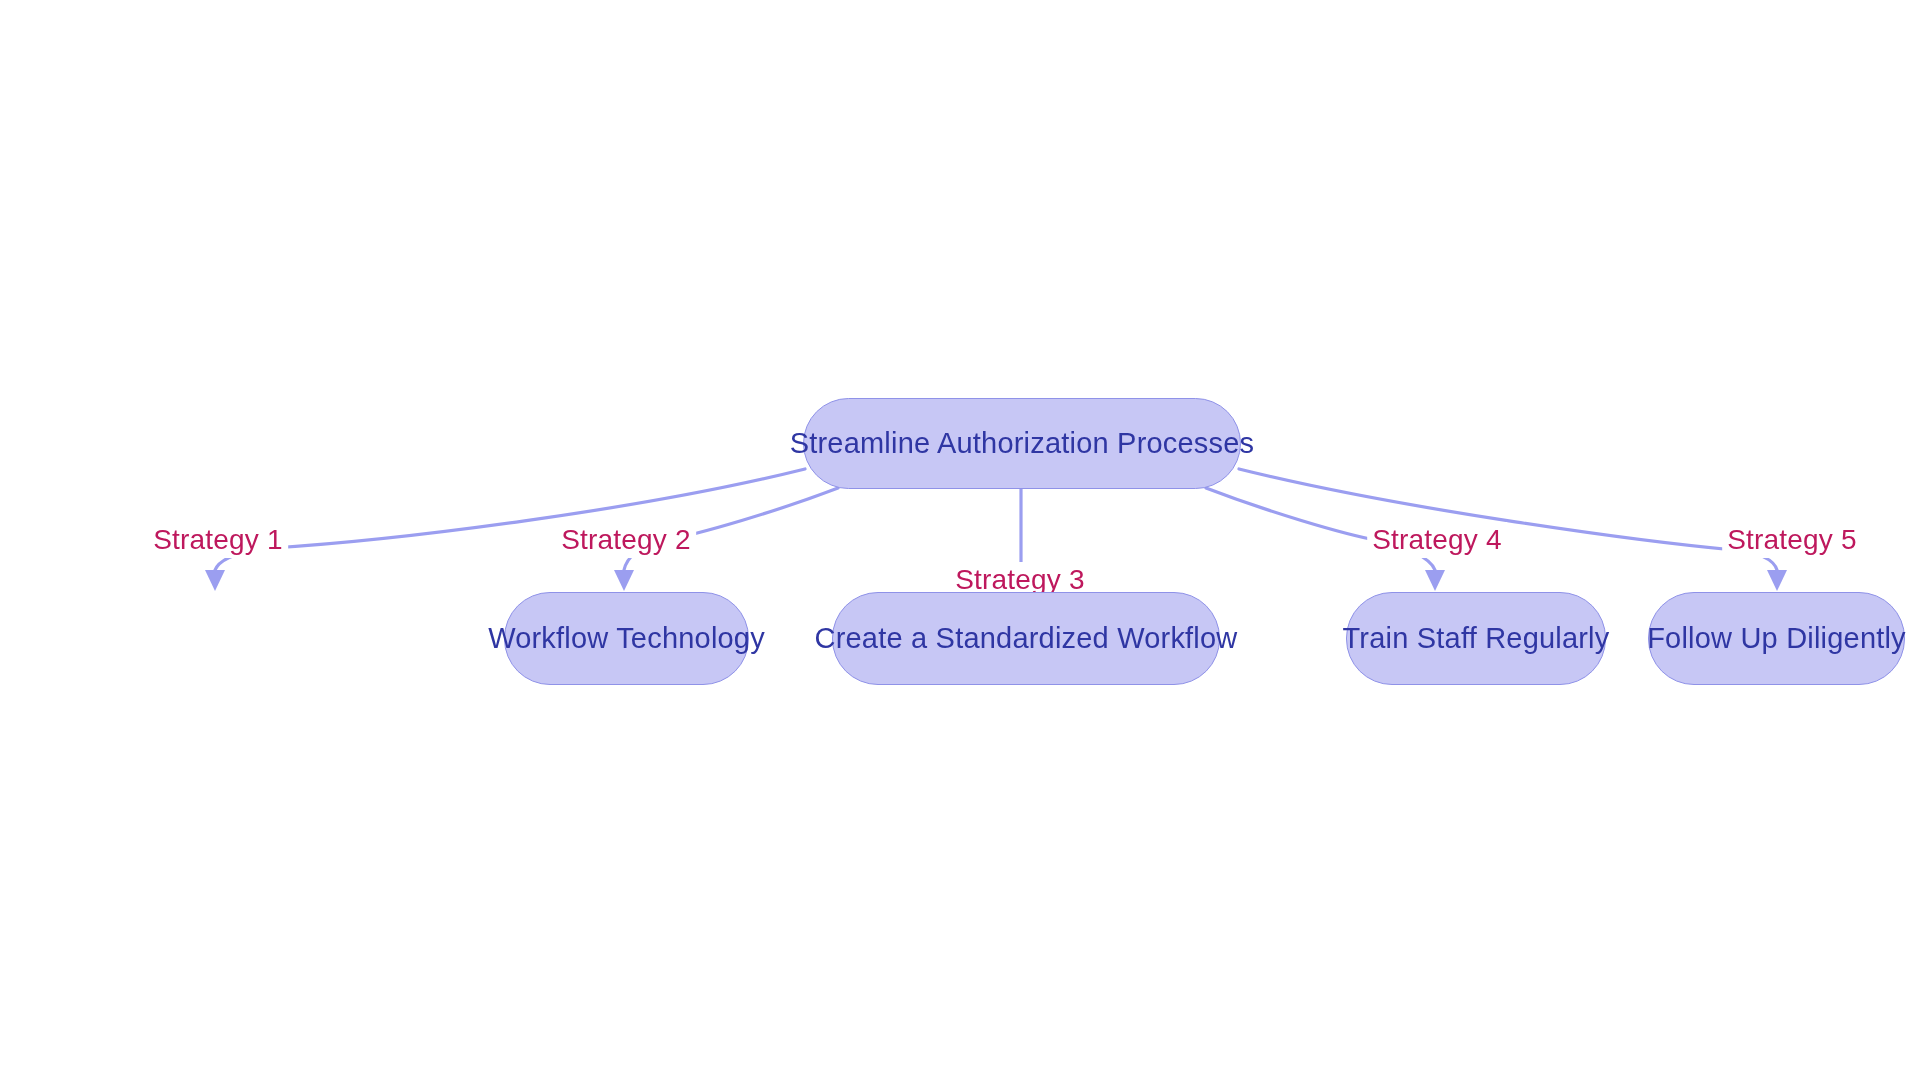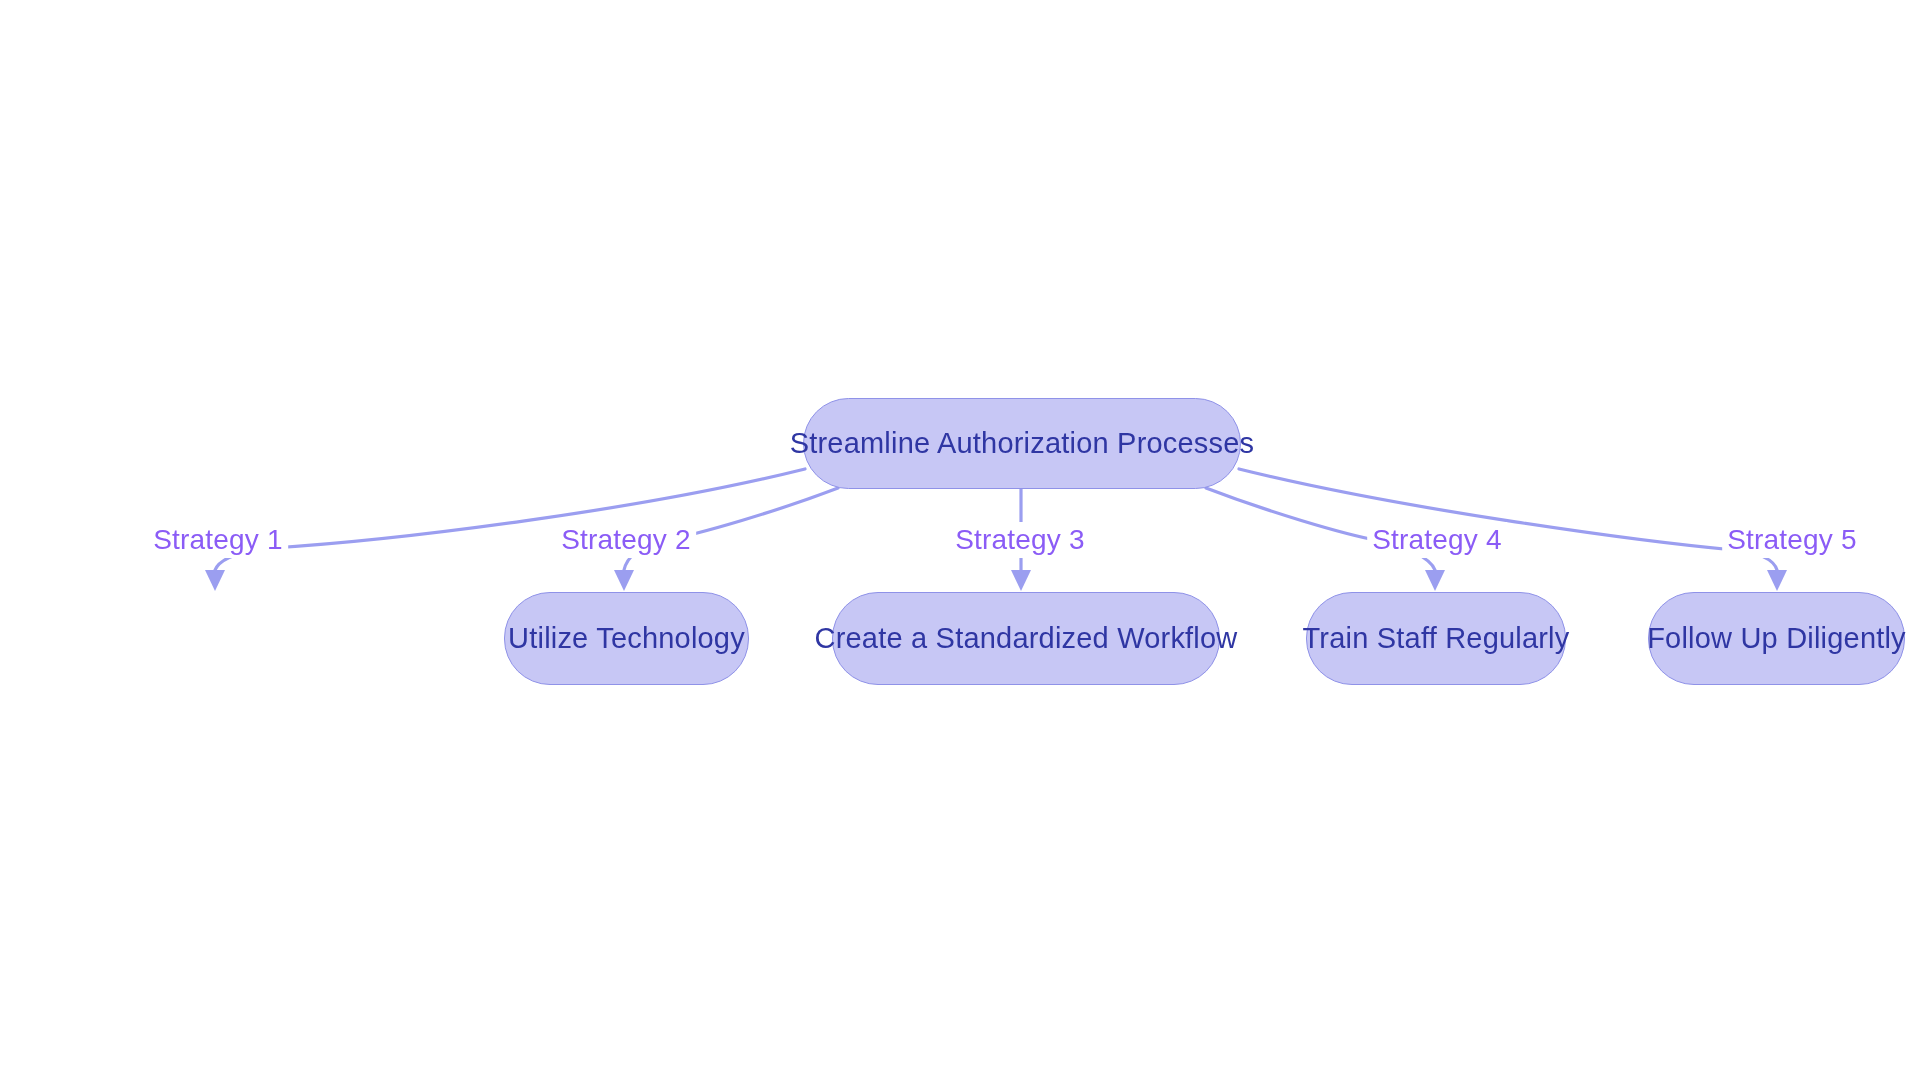--- a/index.html
+++ b/index.html
@@ -48,38 +48,38 @@
     justify-content: center;
     text-align: center;
     white-space: nowrap;
     z-index: 2;
   }
   .node-root   { left: 803px;  top: 398px; width: 438px; height: 91px; }
   .node-child  { top: 592px; height: 93px; }
   .node-1 { left: 25px;   width: 388px; }
   .node-2 { left: 504px;  width: 245px; }
   .node-3 { left: 832px;  width: 388px; }
-  .node-4 { left: 1306px; width: 260px; }
+  .node-4 { left: 1346px; width: 260px; }
   .node-5 { left: 1648px; width: 257px; }
   .edge-label {
     position: absolute;
     top: 540px;
     transform: translate(-50%, -50%);
     background: #ffffff;
-    color: #8b5cf6;
+    color: #be185d;
     font-size: 28px;
     font-weight: 500;
     letter-spacing: 0.2px;
     padding: 2px 5px;
     white-space: nowrap;
     z-index: 2;
   }
   .label-1 { left: 218px; }
   .label-2 { left: 626px; }
-  .label-3 { left: 1020px; }
+  .label-3 { left: 1020px; margin-top: 40px; }
   .label-4 { left: 1437px; }
   .label-5 { left: 1792px; }
 </style>
 </head>
 <body>
 
 <div class="canvas">
 
   <svg class="edges-svg" viewBox="0 0 1920 1083" xmlns="http://www.w3.org/2000/svg">
     <path class="edge-path" d="M 805 469 C 640 510, 400 540, 272 548 C 242 551, 220 558, 215 570" stroke="#9b9ef0"></path>
@@ -99,21 +99,21 @@
     <span>Streamline Authorization Processes</span>
   </div>
 
   <div class="edge-label label-1">Strategy 1</div>
   <div class="edge-label label-2">Strategy 2</div>
   <div class="edge-label label-3">Strategy 3</div>
   <div class="edge-label label-4">Strategy 4</div>
   <div class="edge-label label-5">Strategy 5</div>
 
   <div class="node node-child node-2">
-    <span>Utilize Technology</span>
+    <span>Workflow Technology</span>
   </div>
   <div class="node node-child node-3">
     <span>Create a Standardized Workflow</span>
   </div>
   <div class="node node-child node-4">
     <span>Train Staff Regularly</span>
   </div>
   <div class="node node-child node-5">
     <span>Follow Up Diligently</span>
   </div>

